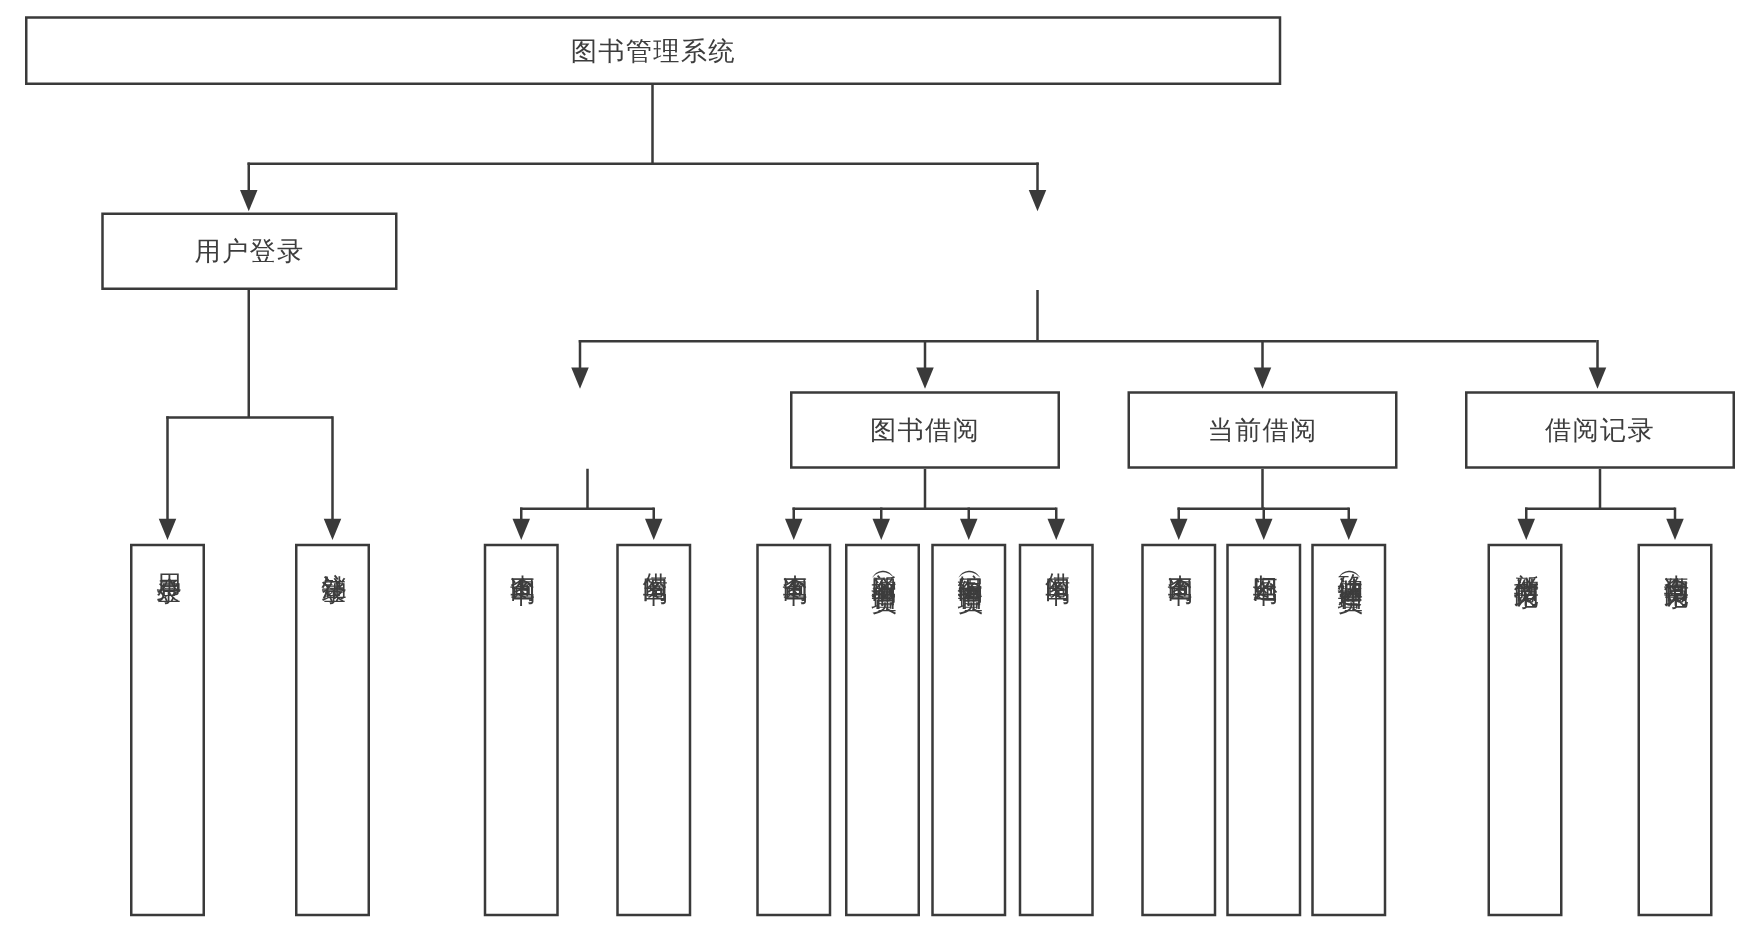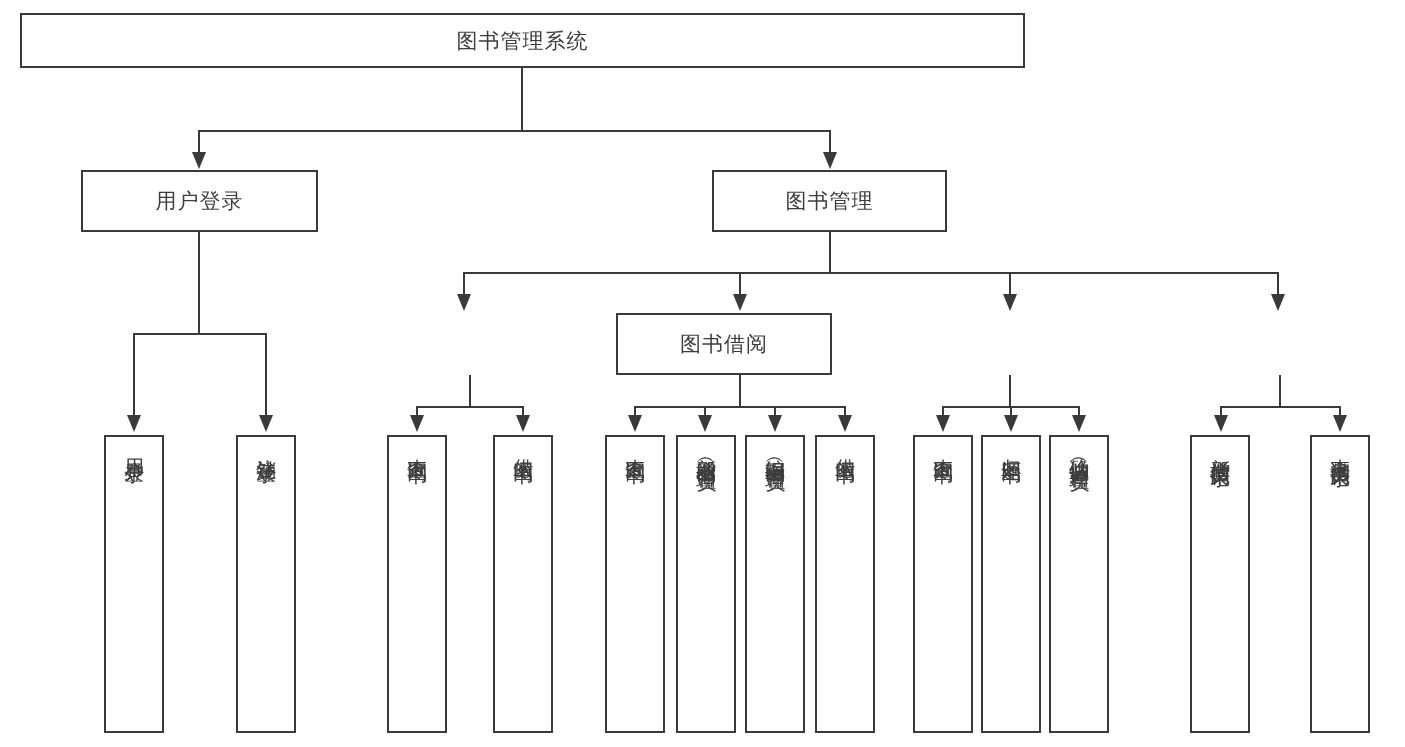--- a/index.html
+++ b/index.html
@@ -101,23 +101,20 @@
 
   <div class="vline" style="left:198px; top:130px; width:2px; height:24px;"></div>
   <div class="arrow" style="left:192px; top:152px;"></div>
   <div class="vline" style="left:829px; top:130px; width:2px; height:24px;"></div>
   <div class="arrow" style="left:823px; top:152px;"></div>
 
   <div class="node h" style="left:81px; top:170px; width:237px; height:62px;">
     <span class="label">用户登录</span>
   </div>
 
-  <div class="node h" style="left:712px; top:170px; width:235px; height:62px;">
-    <span class="label">图书管理</span>
-  </div>
 
   <div class="vline" style="left:198px; top:232px; width:2px; height:102px;"></div>
   <div class="hline" style="left:133px; top:333px; width:133px; height:2px;"></div>
   <div class="vline" style="left:133px; top:333px; width:2px; height:84px;"></div>
   <div class="arrow" style="left:127px; top:415px;"></div>
   <div class="vline" style="left:265px; top:333px; width:2px; height:84px;"></div>
   <div class="arrow" style="left:259px; top:415px;"></div>
 
   <div class="vline" style="left:829px; top:232px; width:2px; height:41px;"></div>
   <div class="hline" style="left:463px; top:272px; width:814px; height:2px;"></div>
@@ -127,22 +124,28 @@
 
   <div class="vline" style="left:739px; top:272px; width:2px; height:24px;"></div>
   <div class="arrow" style="left:733px; top:294px;"></div>
 
   <div class="vline" style="left:1009px; top:272px; width:2px; height:24px;"></div>
   <div class="arrow" style="left:1003px; top:294px;"></div>
 
   <div class="vline" style="left:1277px; top:272px; width:2px; height:24px;"></div>
   <div class="arrow" style="left:1271px; top:294px;"></div>
 
-  <div class="node h" style="left:616px; top:313px; width:216px; height:62px;text-align:center;">
+  <div class="node h" style="left:632px; top:313px; width:216px; height:62px;text-align:center;">
     <span class="label">图书借阅</span>
+  </div>
+  <div class="node h" style="left:902px; top:313px; width:216px; height:62px;">
+    <span class="label">当前借阅</span>
+  </div>
+  <div class="node h" style="left:1172px; top:313px; width:216px; height:62px;">
+    <span class="label">借阅记录</span>
   </div>
 
   <div class="vline" style="left:469px; top:375px; width:2px; height:32px;"></div>
   <div class="hline" style="left:416px; top:406px; width:107px; height:2px;"></div>
   <div class="vline" style="left:416px; top:406px; width:2px; height:11px;"></div>
   <div class="arrow" style="left:410px; top:415px;"></div>
   <div class="vline" style="left:522px; top:406px; width:2px; height:11px;"></div>
   <div class="arrow" style="left:516px; top:415px;"></div>
 
   <div class="vline" style="left:739px; top:375px; width:2px; height:32px;"></div>

